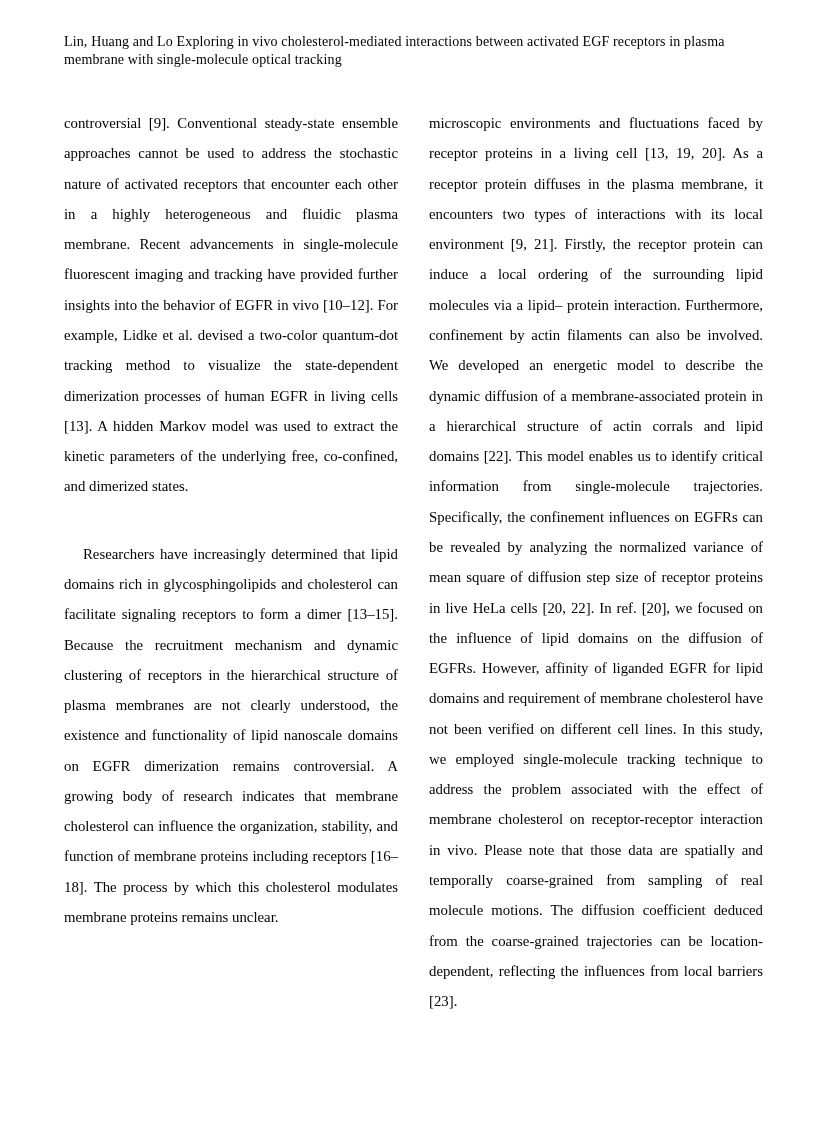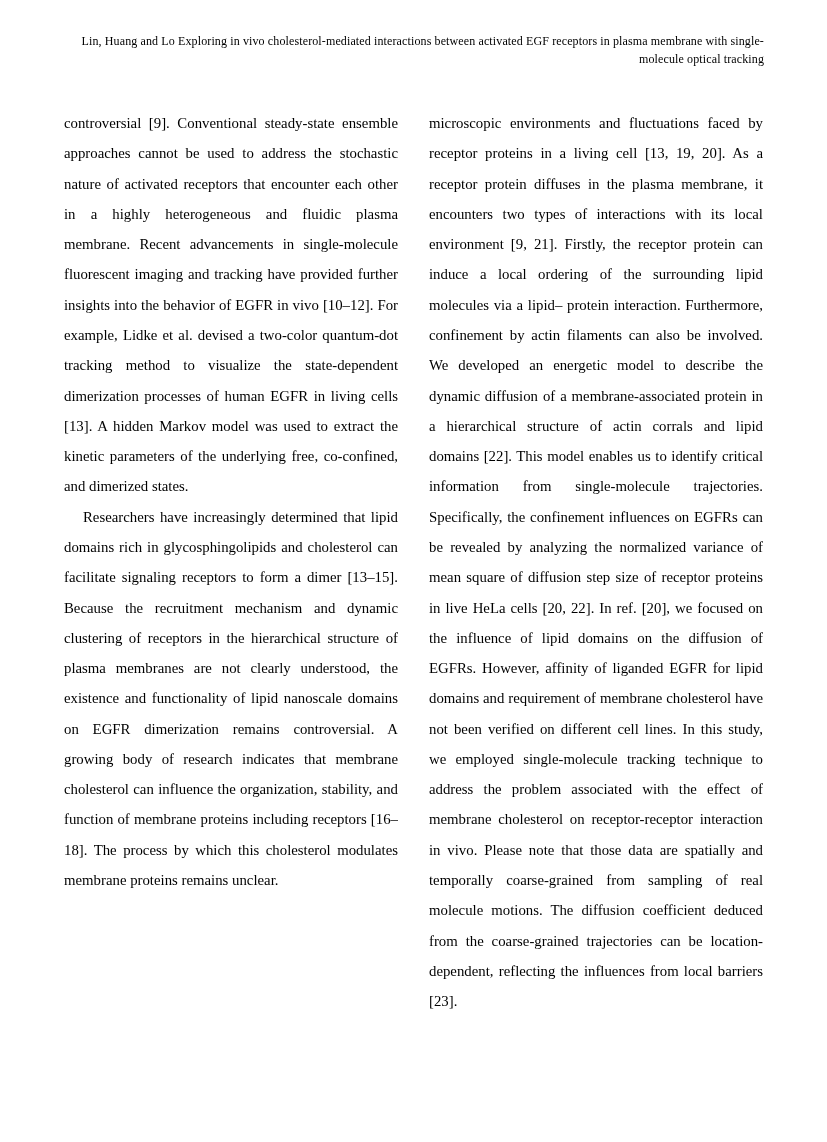--- a/index.html
+++ b/index.html
@@ -21,23 +21,23 @@
     width: 827px;
     height: 1142px;
     background: #ffffff;
   }
   
   .runninghead {
     position: absolute;
     left: 64px;
     top: 33px;
     width: 700px;
-    font-size: 12px;
+    font-size: 14px;
     line-height: 17.5px;
-    text-align: right;
+    text-align: left;
     color: #000;
     letter-spacing: 0.01em;
   }
   
   .columns {
     position: absolute;
     left: 64px;
     top: 108px;
     width: 699px;
     height: 965px;
@@ -53,20 +53,21 @@
     -webkit-hyphens: none;
     hyphens: none;
     color: #000;
   }
   .col p {
     margin: 0;
     text-indent: 0;
   }
   .col p.indent {
     text-indent: 19px;
+    margin-top: 37px;
   }
   
   .col p:last-child { }
 </style>
 </head>
 <body>
 
 <div class="page">
 
   <div class="runninghead">Lin, Huang and Lo Exploring in vivo cholesterol-mediated interactions between activated EGF receptors in plasma membrane with single-molecule optical tracking</div>

